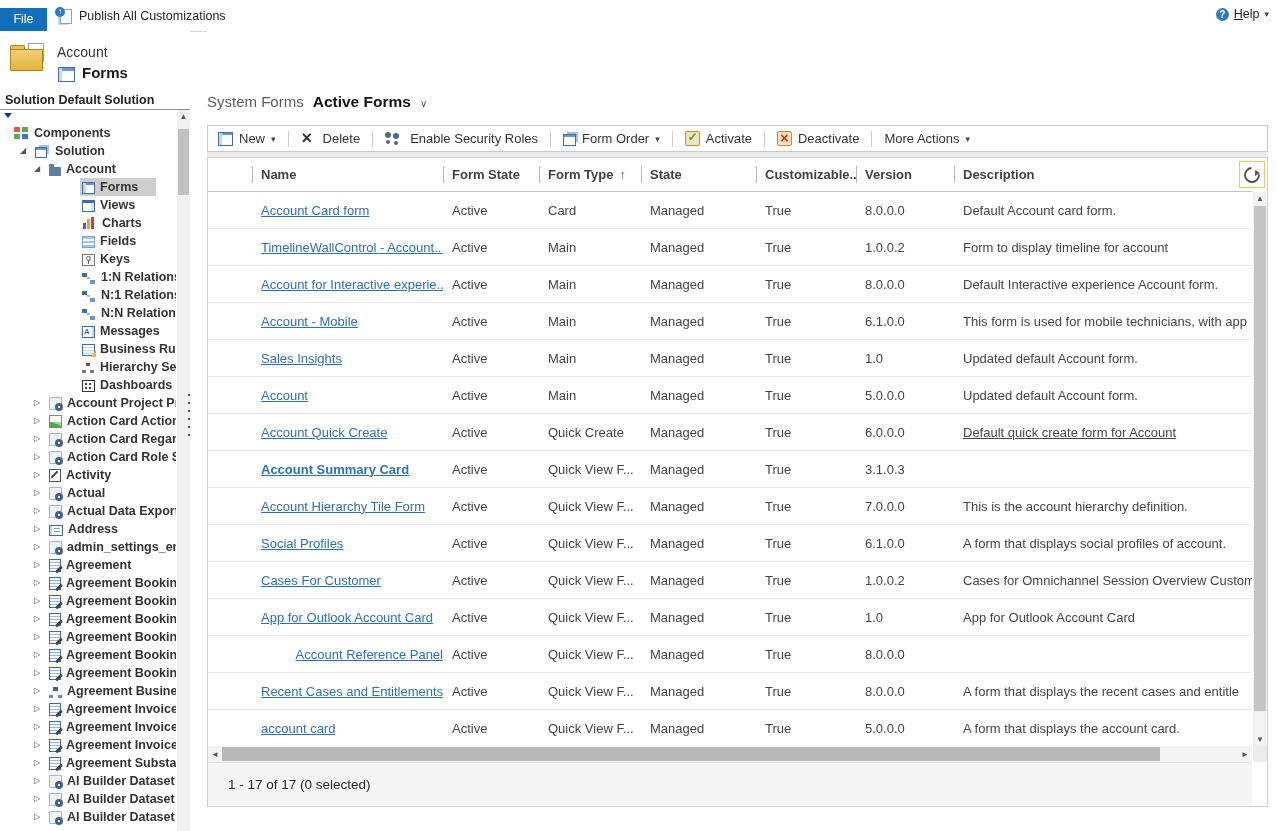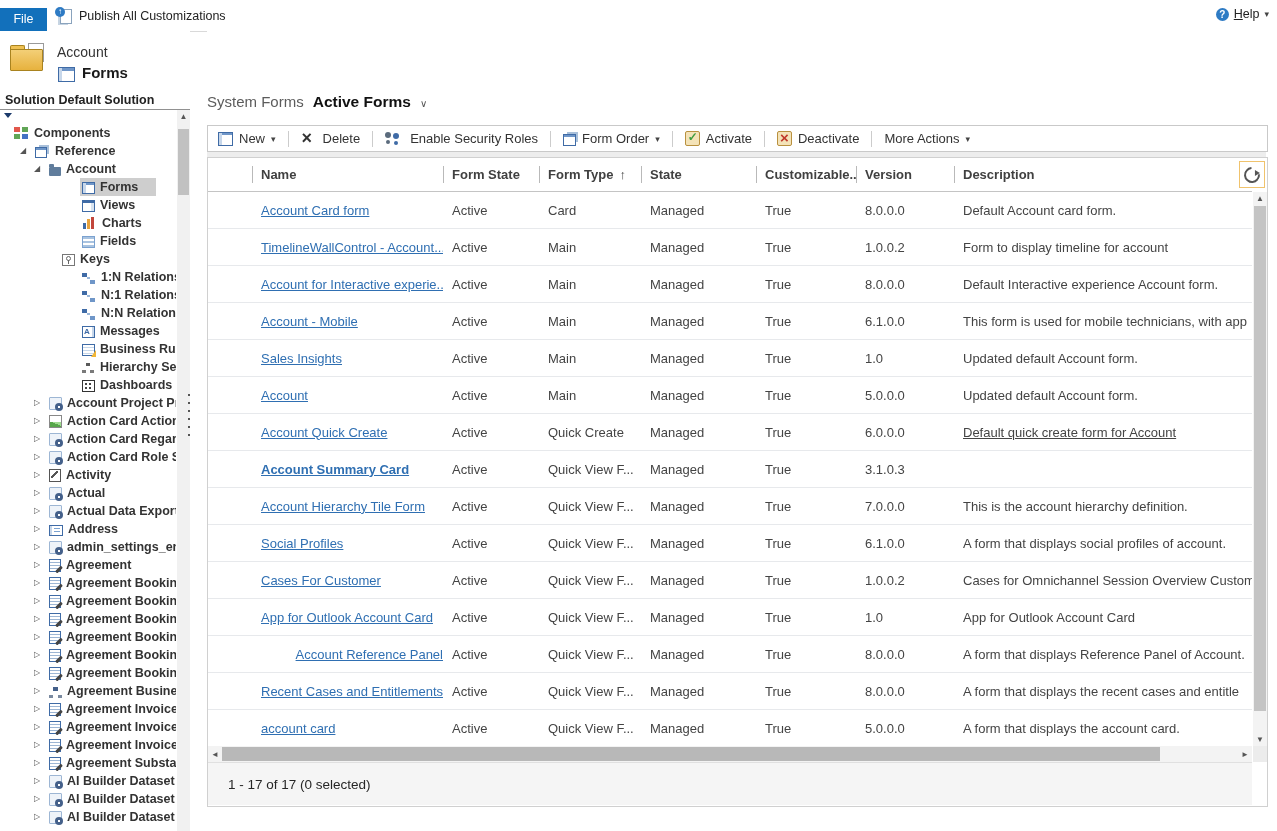--- a/index.html
+++ b/index.html
@@ -193,21 +193,21 @@
     <span class="ti-body">
       <span class="ti ti-components"></span>
       <span class="t-label">Components</span>
     </span>
   </div>
 
   <div class="tree-item" style="padding-left: 20px;">
     <span class="t-arrow">◢</span>
     <span class="ti-body">
       <span class="ti ti-entities"></span>
-      <span class="t-label">Reference</span>
+      <span class="t-label">Solution</span>
     </span>
   </div>
 
   <div class="tree-item" style="padding-left: 34px;">
     <span class="t-arrow">◢</span>
     <span class="ti-body">
       <span class="ti ti-entity-folder"></span>
       <span class="t-label">Account</span>
     </span>
   </div>
@@ -237,21 +237,21 @@
   </div>
 
   <div class="tree-item" style="padding-left: 80px;">
     <span class="t-arrow" style="width: 0px;"></span>
     <span class="ti-body">
       <span class="ti ti-fields"></span>
       <span class="t-label">Fields</span>
     </span>
   </div>
 
-  <div class="tree-item" style="padding-left: 60px;">
+  <div class="tree-item" style="padding-left: 80px;">
     <span class="t-arrow" style="width: 0px;"></span>
     <span class="ti-body">
       <span class="ti ti-keys"></span>
       <span class="t-label">Keys</span>
     </span>
   </div>
 
   <div class="tree-item" style="padding-left: 80px;">
     <span class="t-arrow" style="width: 0px;"></span>
     <span class="ti-body">
@@ -757,21 +757,20 @@
   <div class="grid-row">
     <div class="gc c0" style="width: 44px;"></div>
     <div class="gc c1" style="width: 191px; justify-content: flex-end;">
             <span class="row-link">Account Reference Panel</span>
           </div>
     <div class="gc c2" style="width: 96px;">Active</div>
     <div class="gc c3" style="width: 102px;">Quick View F...</div>
     <div class="gc c4" style="width: 115px;">Managed</div>
     <div class="gc c5" style="width: 100px;">True</div>
     <div class="gc c6" style="width: 98px;">8.0.0.0</div>
-    <div class="gc c7" style="width: 298px;">A form that displays Reference Panel of Account.</div>
   </div>
 
   <div class="grid-row">
     <div class="gc c0" style="width: 44px;"></div>
     <div class="gc c1" style="width: 191px;">
             <span class="row-link">Recent Cases and Entitlements</span>
           </div>
     <div class="gc c2" style="width: 96px;">Active</div>
     <div class="gc c3" style="width: 102px;">Quick View F...</div>
     <div class="gc c4" style="width: 115px;">Managed</div>

